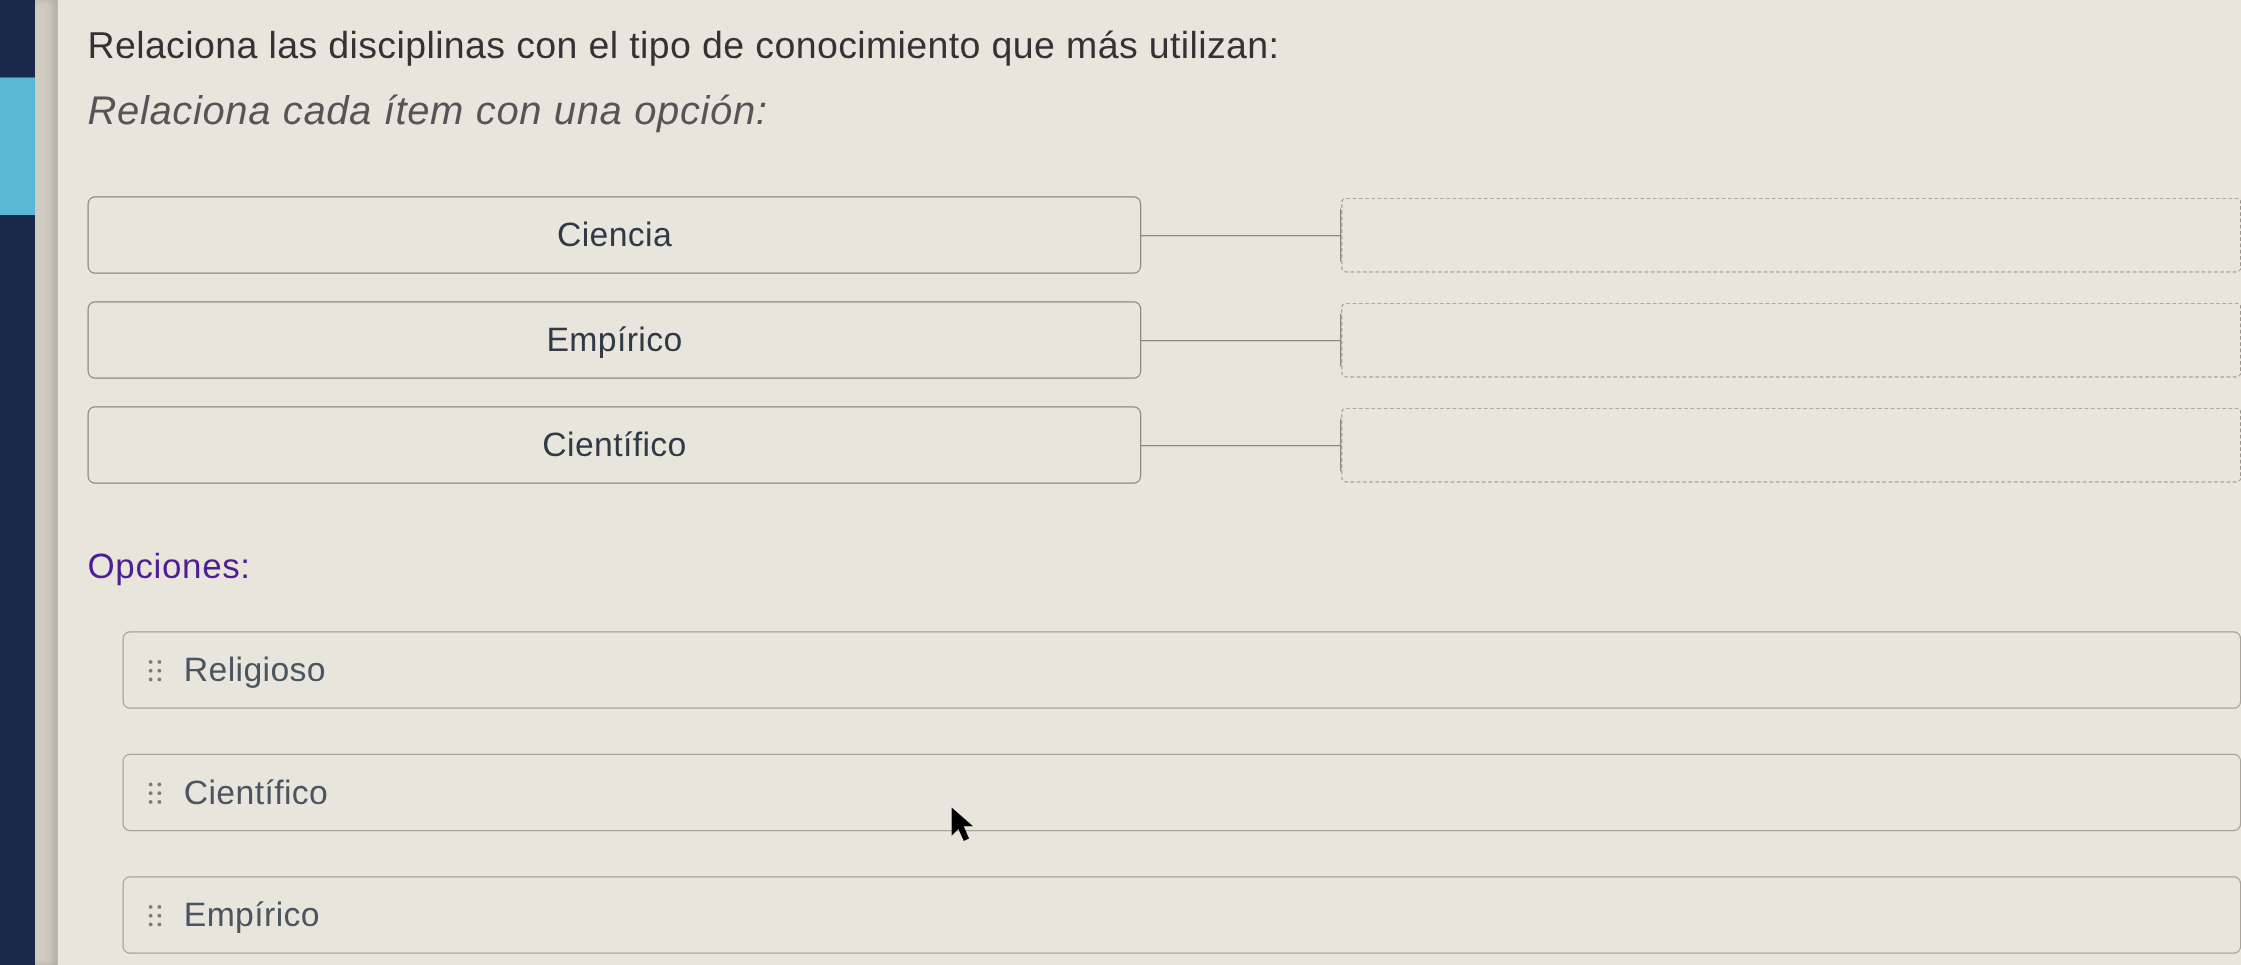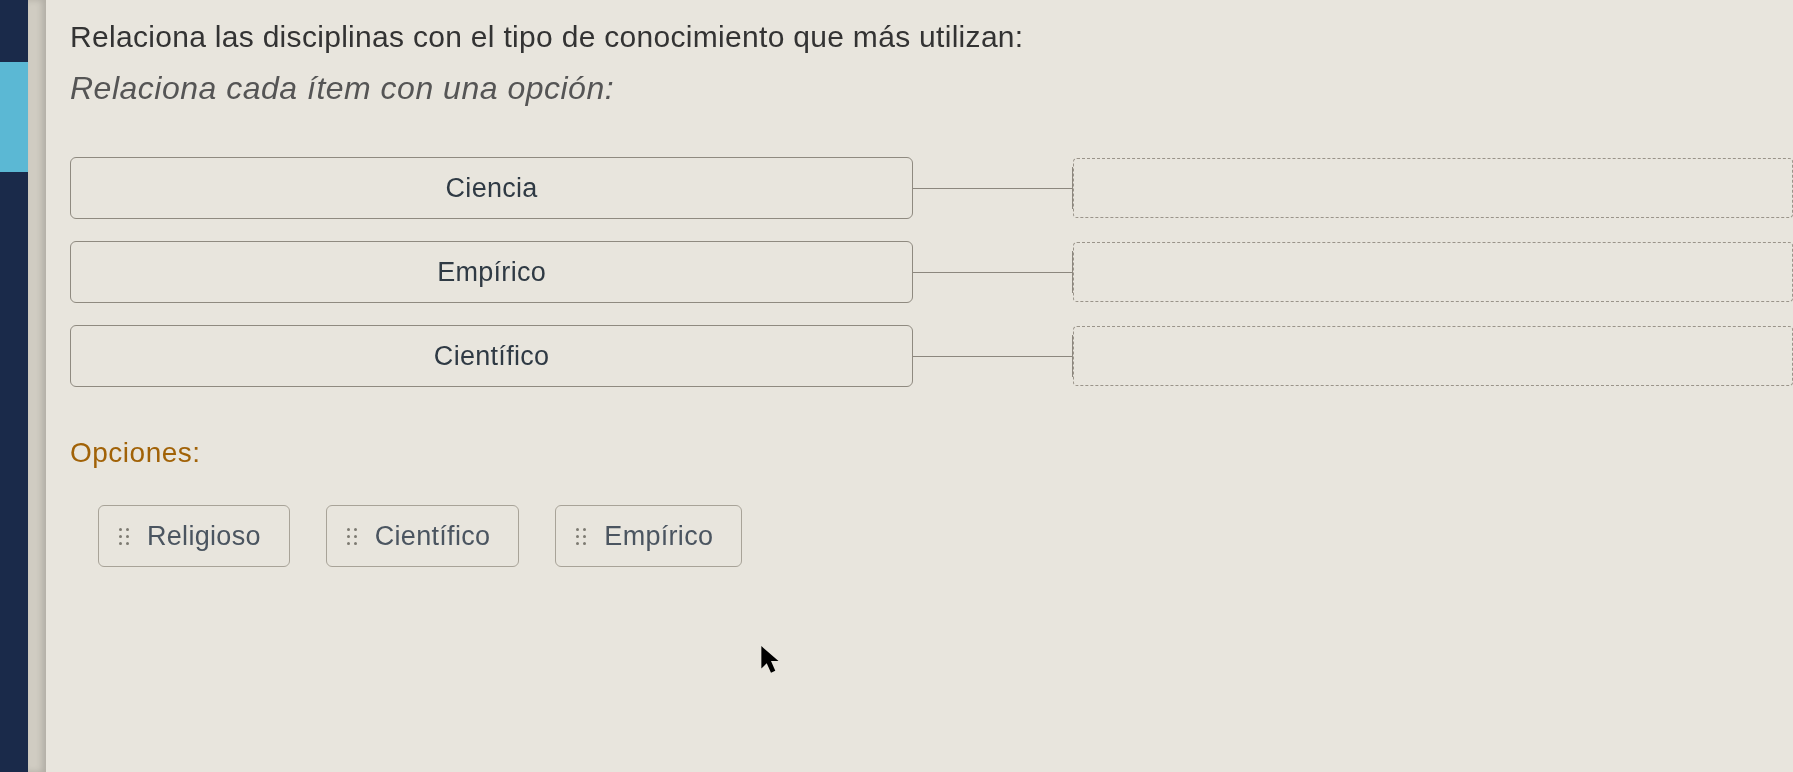--- a/index.html
+++ b/index.html
@@ -98,29 +98,30 @@
     }
     .drop-zone {
       width: 720px;
       height: 60px;
       border: 1.5px dashed #9a948a;
       border-radius: 4px;
       background: transparent;
     }
     .options-label {
       font-size: 28px;
-      color: #a16207;
+      color: #4c1d95;
       letter-spacing: 0.5px;
       margin-bottom: 36px;
       margin-top: 35px;
     }
     .options-row {
       display: flex;
       gap: 36px;
       padding-left: 28px;
+      flex-direction: column;
     }
     .option-chip {
       display: flex;
       align-items: center;
       gap: 18px;
       height: 62px;
       padding: 0 28px 0 20px;
       border: 1px solid #a8a398;
       border-radius: 6px;
       font-size: 27px;

